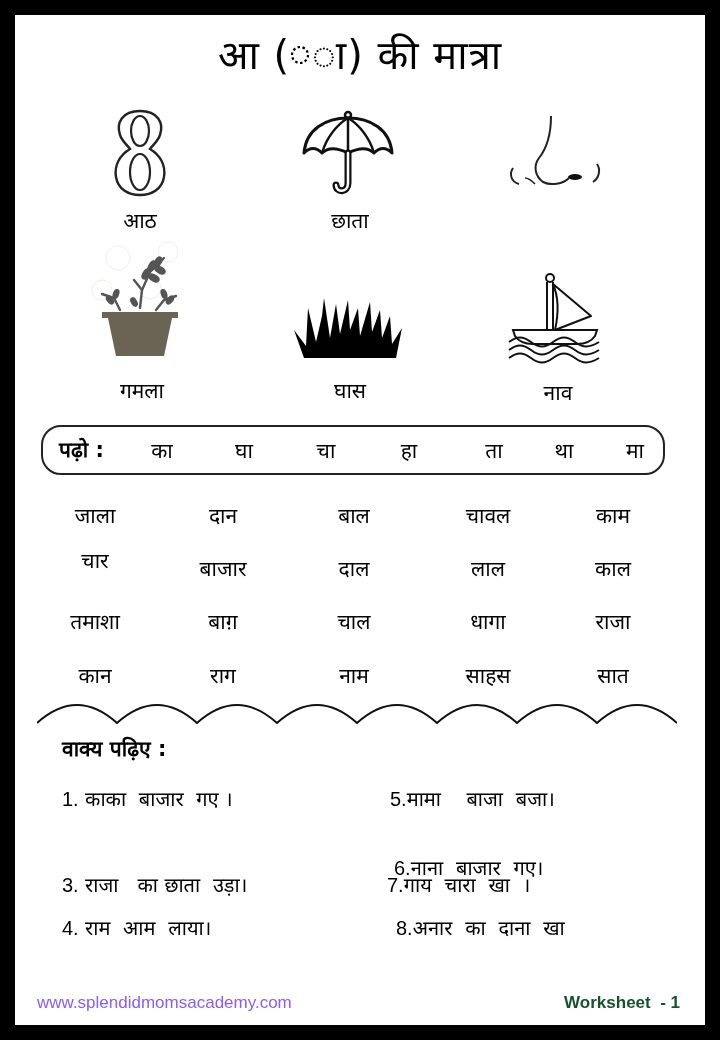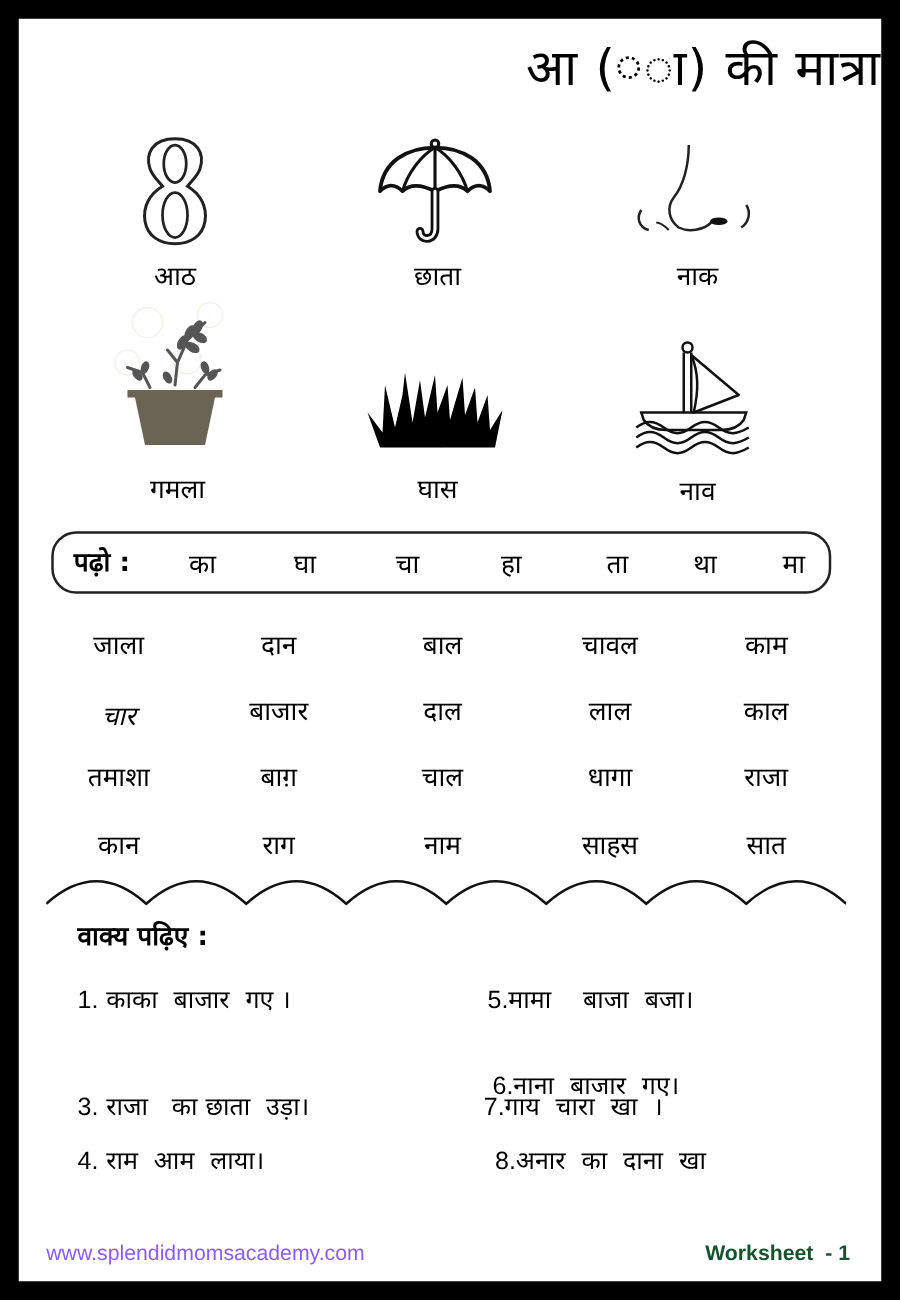--- a/index.html
+++ b/index.html
@@ -3,21 +3,21 @@
   <meta charset="utf-8">
   <style>
     * { margin: 0; padding: 0; box-sizing: border-box; }
     html, body { width: 720px; height: 1040px; background: #000; overflow: hidden; }
     body { font-family: "DejaVu Sans", "Liberation Sans", sans-serif; color: #000; position: relative; }
     .page {
       position: absolute; left: 15px; top: 15px; width: 690px; height: 1010px;
       background: #fff;
     }
     .title {
-      position: absolute; left: 0; width: 690px; top: 12px; text-align: right;
+      position: absolute; left: 0; width: 690px; top: 12px; text-align: center;
       font-size: 40px; line-height: 56px; font-weight: normal; letter-spacing: 1px;
     }
     .title .matra-box {
       display: inline-block;
     }
     .pic {
       position: absolute; width: 130px; height: 110px;
       display: flex; align-items: center; justify-content: center;
     }
     .pic svg { display: block; }
@@ -89,21 +89,20 @@
 
   <div class="pic" style="left:475px;top:82px;">
     <svg width="96" height="80" viewBox="0 0 96 80">
       <path d="M44 4 C44 20 40 36 32 46 C26 54 28 64 36 70 C44 74 56 72 62 66" fill="none" stroke="#222" stroke-width="2"></path>
       <ellipse cx="68" cy="65" rx="7" ry="3" fill="#111"></ellipse>
       <path d="M6 56 C2 62 4 70 12 72" fill="none" stroke="#222" stroke-width="2"></path>
       <path d="M18 66 C22 66 26 70 28 72" fill="none" stroke="#222" stroke-width="1.6"></path>
       <path d="M90 52 C94 58 92 66 86 70" fill="none" stroke="#222" stroke-width="2"></path>
     </svg>
   </div>
-  <div class="pic-label" style="left:473px;top:192px;">नाक</div>
 
   <div class="pic" style="left:60px;top:228px;">
     <svg width="100" height="120" viewBox="0 0 100 120">
       <g opacity="0.25" fill="none" stroke="#d9b59a" stroke-width="1">
         <circle cx="28" cy="20" r="12"></circle>
           <circle cx="78" cy="14" r="10"></circle>
           <circle cx="12" cy="52" r="10"></circle>
           <circle cx="60" cy="50" r="11"></circle>
       </g>
       <g stroke="#555" stroke-width="2.4" fill="#555" stroke-linecap="round">
@@ -159,21 +158,21 @@
     <span class="padho-syl" style="left:567px;">मा</span>
   </div>
 
   <div>
     <div class="word" style="left:25px;top:487px;text-align:center;">जाला</div>
     <div class="word" style="left:153px;top:487px;">दान</div>
     <div class="word" style="left:284px;top:487px;">बाल</div>
     <div class="word" style="left:418px;top:487px;">चावल</div>
     <div class="word" style="left:543px;top:487px;">काम</div>
 
-    <div class="word" style="left:25px;top:544px;font-style:italic;">चार</div>
+    <div class="word" style="left:25px;top:532px;">चार</div>
     <div class="word" style="left:153px;top:540px;">बाजार</div>
     <div class="word" style="left:284px;top:540px;">दाल</div>
     <div class="word" style="left:418px;top:540px;">लाल</div>
     <div class="word" style="left:543px;top:540px;">काल</div>
 
     <div class="word" style="left:25px;top:593px;">तमाशा</div>
     <div class="word" style="left:153px;top:593px;">बाग़</div>
     <div class="word" style="left:284px;top:593px;">चाल</div>
     <div class="word" style="left:418px;top:593px;">धागा</div>
     <div class="word" style="left:543px;top:593px;">राजा</div>

